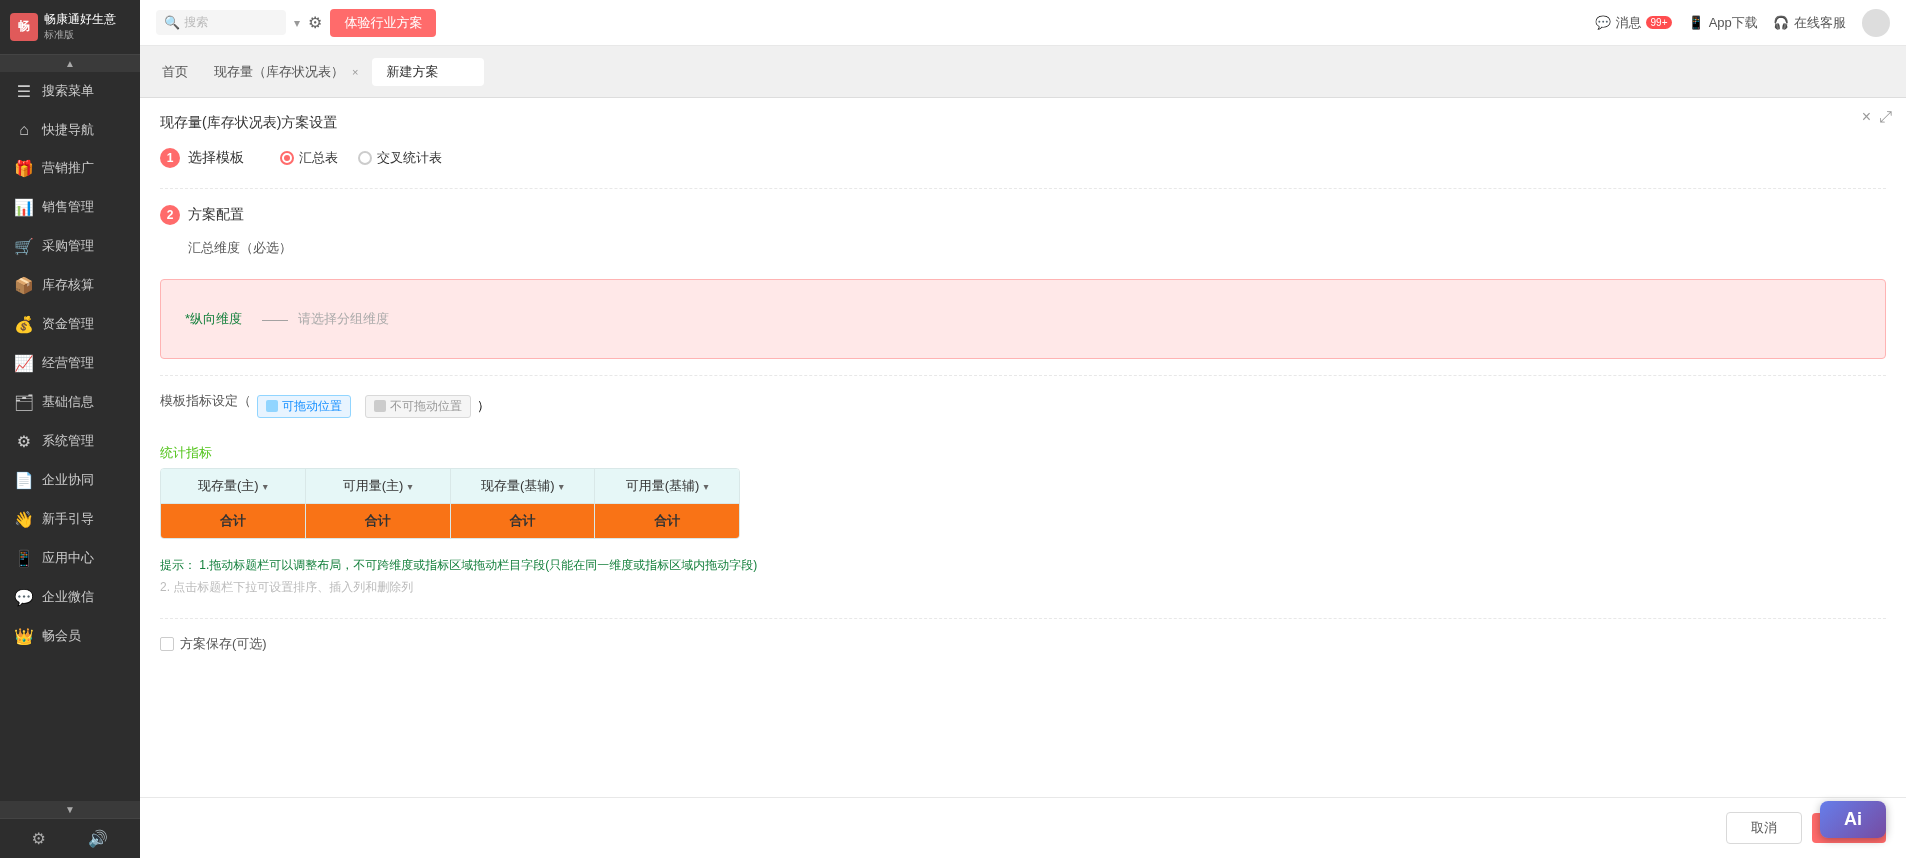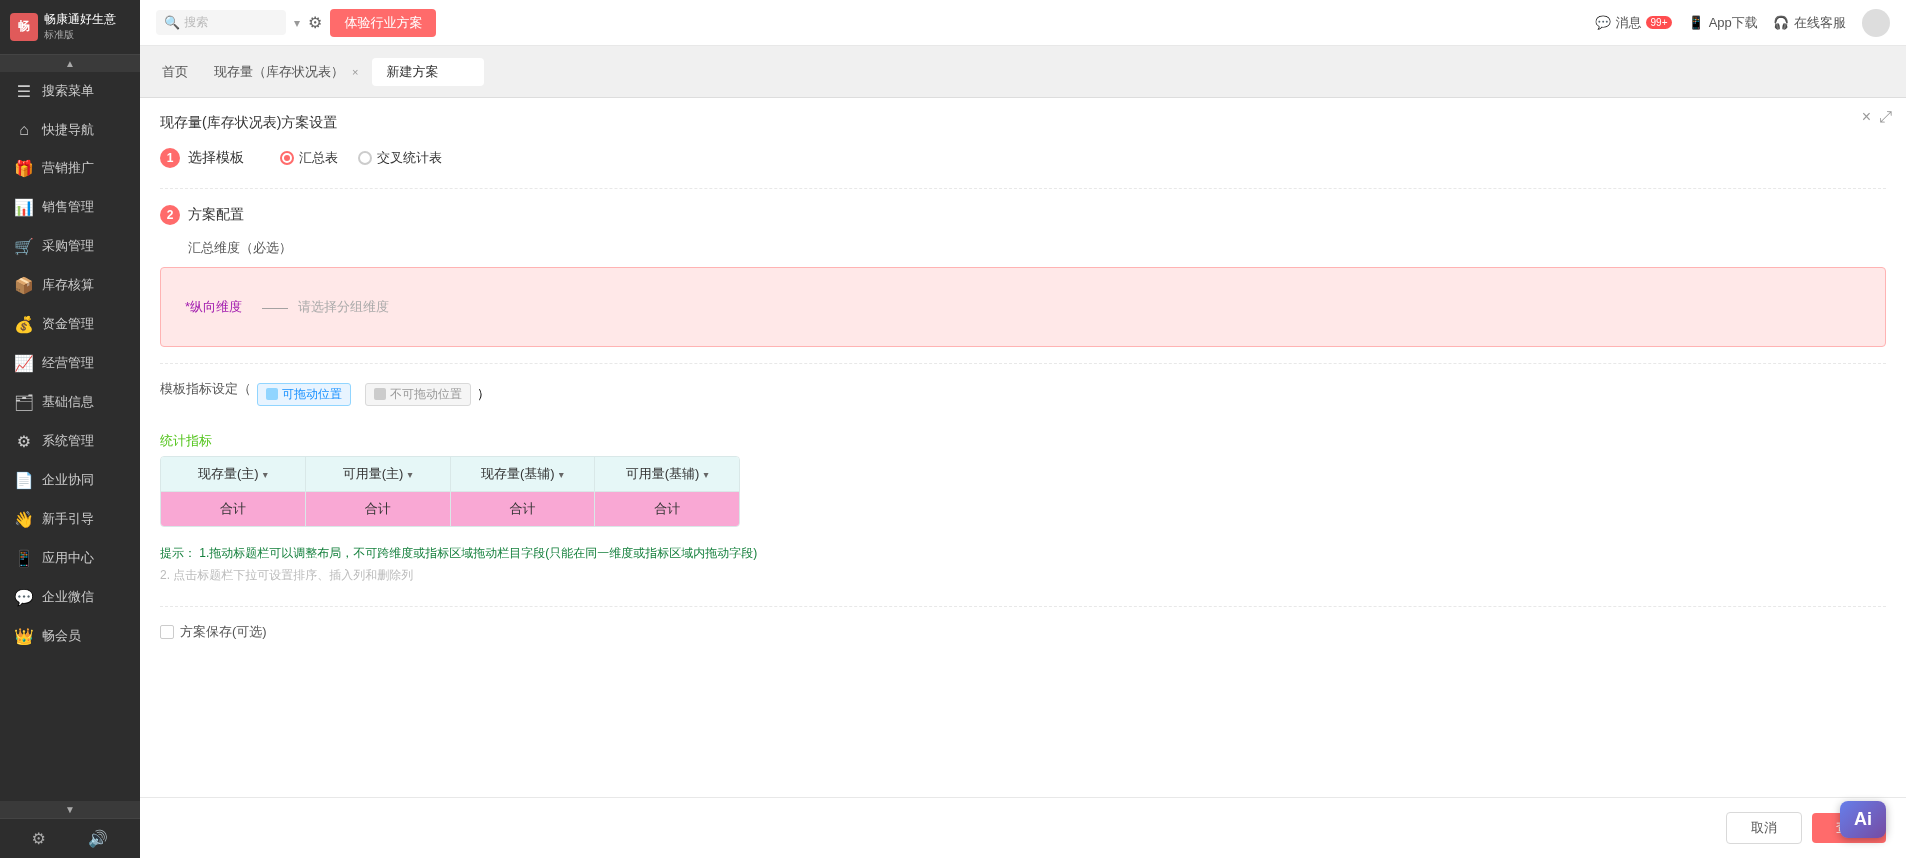--- a/index.html
+++ b/index.html
@@ -182,31 +182,31 @@
     }
     .radio-dot.selected { border-color: #ff6b6b; }
     .radio-dot.selected::after {
       content: '';
       width: 6px; height: 6px;
       border-radius: 50%;
       background: #ff6b6b;
     }
 
     
-    .config-label { font-size: 13px; color: #555; margin-bottom: 10px; margin-left: 28px; }
+    .config-label { font-size: 13px; color: #555; margin-bottom: 22px; margin-left: 28px; }
     .dimension-area {
       background: #ffe8e8;
       border: 1px solid #ffb3b3;
       border-radius: 4px;
       padding: 20px 24px;
       margin: 0 0 16px 0;
       min-height: 80px;
       display: flex; align-items: center;
     }
-    .dimension-label { color: #a21caf; font-size: 13px; font-weight: 500; margin-right: 10px; }
+    .dimension-label { color: #15803d; font-size: 13px; font-weight: 500; margin-right: 10px; }
     .dimension-dash { color: #999; margin: 0 10px; }
     .dimension-placeholder { color: #aaa; font-size: 13px; }
 
     
     .indicator-settings { margin-bottom: 12px; }
     .indicator-settings-label { font-size: 13px; color: #555; margin-bottom: 10px; }
     .draggable-badge {
       display: inline-flex; align-items: center; gap: 4px;
       background: #e8f4ff;
       border: 1px solid #91d5ff;
@@ -233,21 +233,21 @@
     .stats-col-header {
       flex: 1;
       display: flex; align-items: center; justify-content: center;
       padding: 8px 10px;
       font-size: 13px;
       color: #333;
       border-right: 1px solid #d9e8e8;
       gap: 4px;
     }
     .stats-col-header:last-child { border-right: none; }
-    .stats-table-body { display: flex; background: #f9a8d4; }
+    .stats-table-body { display: flex; background: #f97316; font-weight: bold; }
     .stats-col-body {
       flex: 1;
       display: flex; align-items: center; justify-content: center;
       padding: 8px 10px;
       font-size: 13px;
       color: #333;
       border-right: 1px solid #d9e8e8;
       border-top: 1px solid #d9e8e8;
     }
     .stats-col-body:last-child { border-right: none; }
@@ -303,21 +303,21 @@
     }
     .panel-ctrl-btn { font-size: 16px; color: #999; cursor: pointer; background: none; border: none; }
 
     
     .ai-badge {
       position: fixed;
       bottom: 20px; right: 20px;
       background: linear-gradient(135deg, #667eea 0%, #764ba2 100%);
       color: white;
       border-radius: 8px;
-      padding: 8px 14px;
+      padding: 8px 24px;
       font-size: 18px;
       font-weight: bold;
       cursor: pointer;
       box-shadow: 0 2px 8px rgba(0,0,0,0.3);
       margin-top: 20px;
     }
 
     .section-divider {
       border: none;
       border-top: 1px dashed #e8e8e8;

